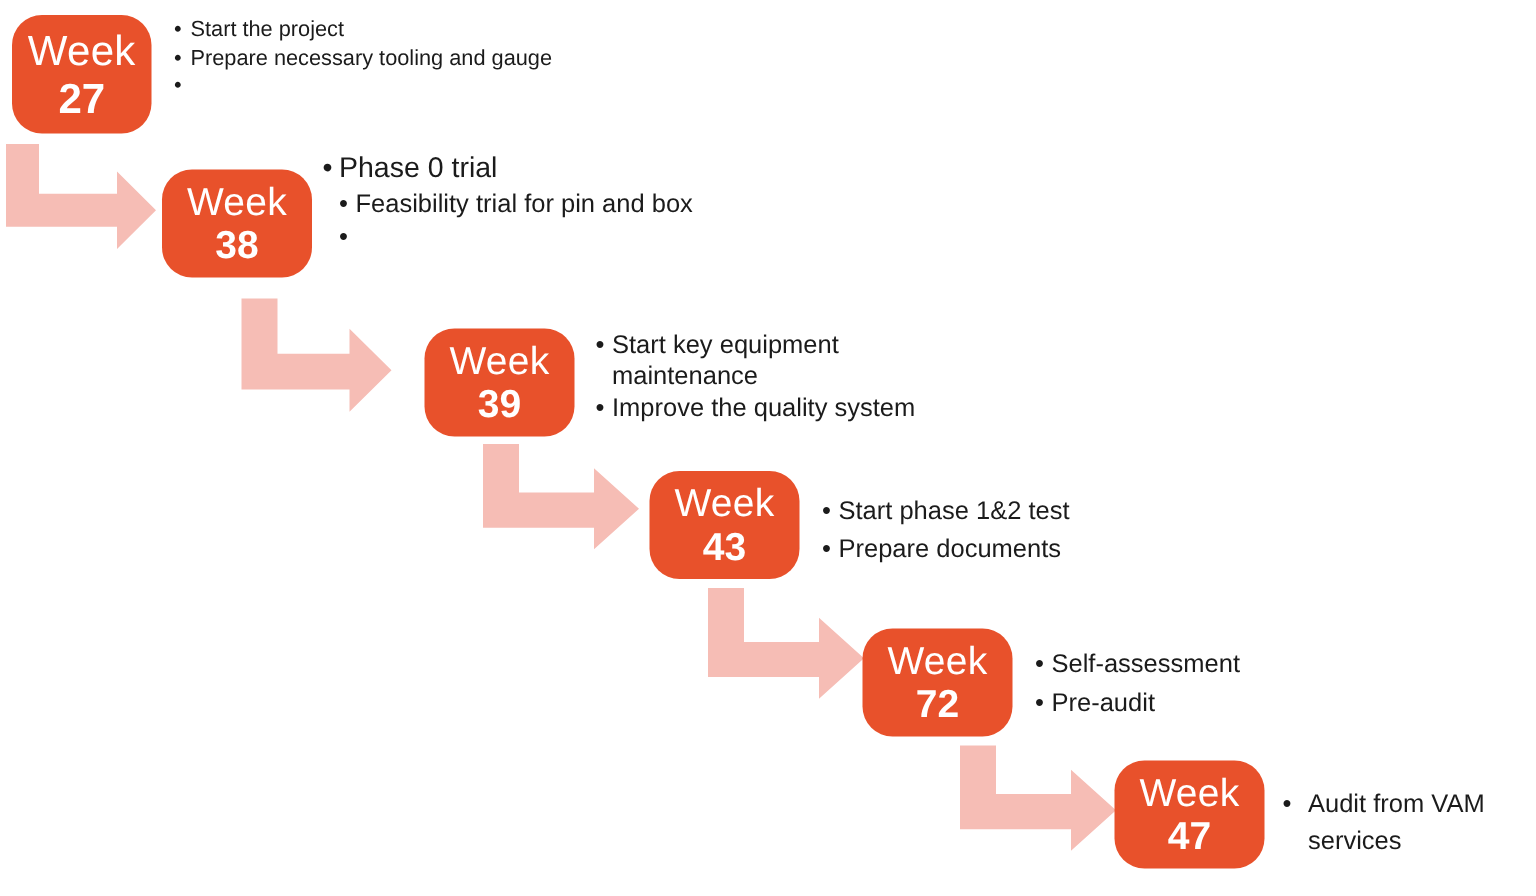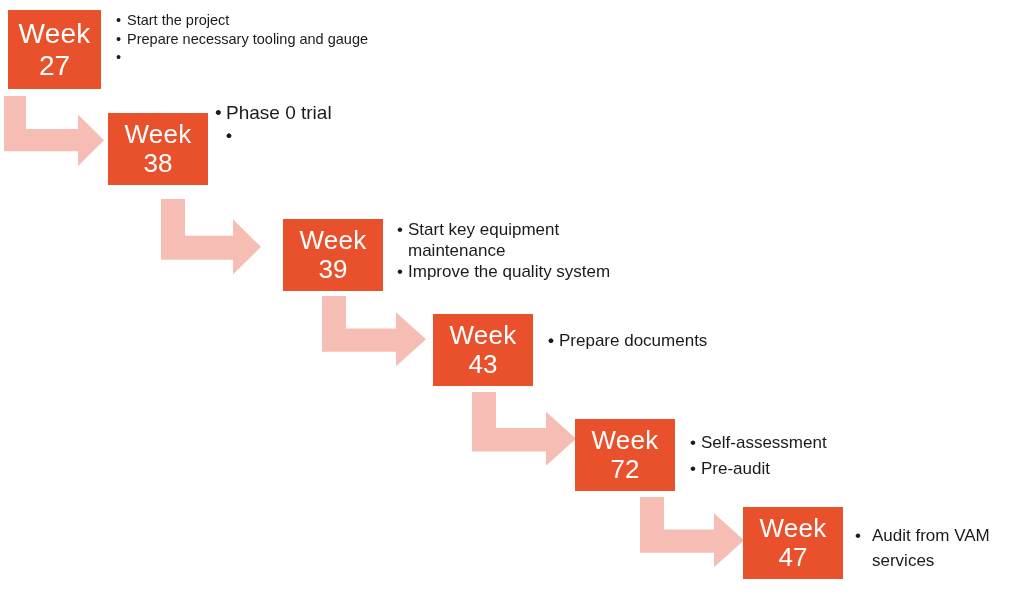--- a/index.html
+++ b/index.html
@@ -17,35 +17,36 @@
     height: 597px;
     background: #ffffff;
     overflow: hidden;
   }
 
   
   .week-box {
     position: absolute;
     box-sizing: border-box;
     background: #E8512B;
-    border-radius: 0;
+    border-radius: 20px;
     color: #ffffff;
     display: flex;
     flex-direction: column;
     align-items: center;
     justify-content: center;
     line-height: 1.12;
     font-weight: 400;
   }
   .week-box .week-word {
     display: block;
     letter-spacing: 0.2px;
   }
   .week-box .week-num {
     display: block;
+    font-weight: bold;
   }
 
   
   .elbow-arrow {
     position: absolute;
     overflow: visible;
   }
 
   
   .bullets {
@@ -121,20 +122,21 @@
   </div>
 
   <div class="bullets t-big" style="left:215px; top:101px; width:320px;">
     <ul>
       <li>
         <span class="dot">•</span>
         <span>Phase 0 trial</span>
       </li>
       <li class="sub" style="font-size:17px; line-height:22px;">
         <span class="dot">•</span>
+        <span>Feasibility trial for pin and box</span>
       </li>
       <li class="sub" style="font-size:17px; line-height:22px; width:300px;">
         <span class="dot">•</span>
       </li>
     </ul>
   </div>
 
   <svg class="elbow-arrow" style="left:161px; top:199px;" width="100" height="76" viewBox="0 0 100 76">
     <path d="M0 0 H24 V40 H72 V22 L100 52 L72 82 V66 H0 Z" transform="scale(1,0.92)" fill="#F6BDB5"></path>
   </svg>
@@ -163,20 +165,21 @@
 
   <div class="week-box" style="left:433px; top:314px; width:100px; height:72px; font-size:26px;">
     <span class="week-word">Week</span>
     <span class="week-num">43</span>
   </div>
 
   <div class="bullets t-mid" style="left:548px; top:328px; width:300px;">
     <ul>
       <li style="line-height:25px;">
         <span class="dot">•</span>
+        <span>Start phase 1&amp;2 test</span>
       </li>
       <li style="line-height:25px;">
         <span class="dot">•</span>
         <span>Prepare documents</span>
       </li>
     </ul>
   </div>
 
   <svg class="elbow-arrow" style="left:472px; top:392px;" width="104" height="76" viewBox="0 0 104 76">
     <path d="M0 0 H24 V40 H74 V22 L104 52 L74 82 V66 H0 Z" transform="scale(1,0.90)" fill="#F6BDB5"></path>

